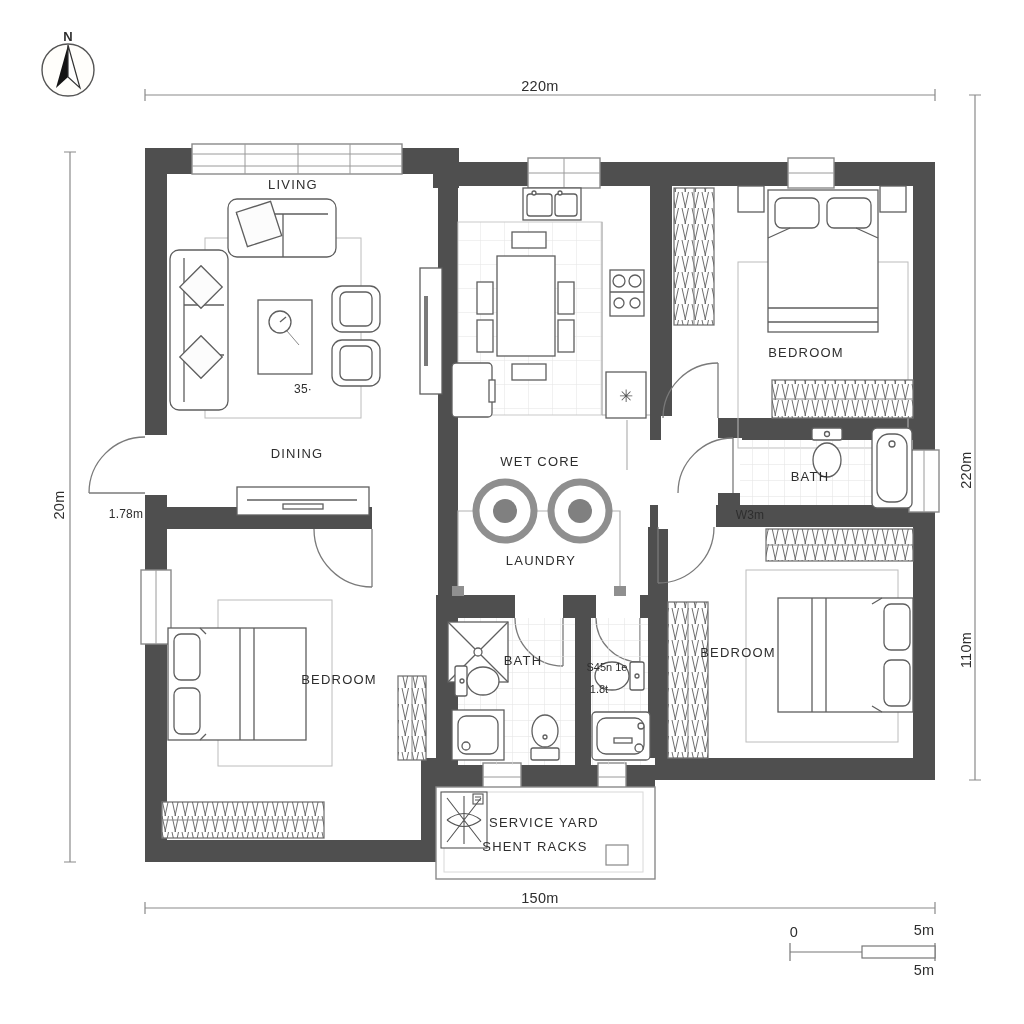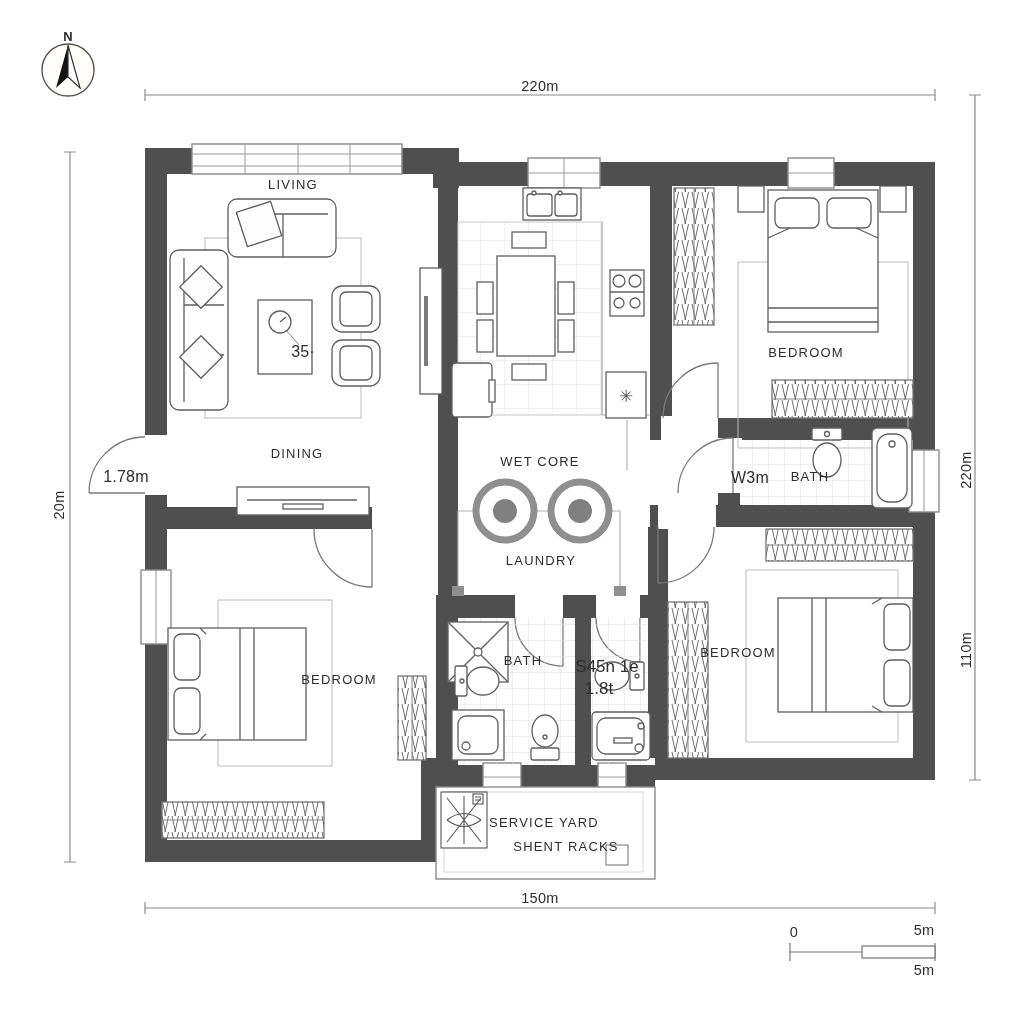--- a/index.html
+++ b/index.html
@@ -1,22 +1,22 @@
 <!DOCTYPE html>
 <html><head>
 <meta charset="utf-8">
 <style>
   html,body{margin:0;padding:0;background:#ffffff;}
   .canvas{position:relative;width:1024px;height:1024px;background:#fff;
           font-family:"Liberation Sans",sans-serif;overflow:hidden;}
   .plan-svg{position:absolute;left:0;top:0;}
   .lbl{position:absolute;transform:translate(-50%,-50%);color:#2e2e2e;
        white-space:nowrap;font-size:13px;letter-spacing:1.2px;}
-  .sm{font-size:16px;letter-spacing:0.2px;}
-  .tiny{font-size:17px;letter-spacing:0;}
+  .sm{font-size:12px;letter-spacing:0.2px;margin-top:37px;}
+  .tiny{font-size:11px;letter-spacing:0;}
   .dim{font-size:14.5px;letter-spacing:0.3px;}
   .vert{transform:translate(-50%,-50%) rotate(-90deg);}
   .north{font-size:13px;font-weight:bold;letter-spacing:0;}
 </style>
 </head>
 <body>
 
 <div class="canvas">
 
 <svg class="plan-svg" width="1024" height="1024" viewBox="0 0 1024 1024">
@@ -376,21 +376,21 @@
 <div class="lbl" style="left:293px;top:184px">LIVING</div>
 <div class="lbl" style="left:297px;top:453px">DINING</div>
 <div class="lbl" style="left:540px;top:461px">WET CORE</div>
 <div class="lbl" style="left:541px;top:560px">LAUNDRY</div>
 <div class="lbl" style="left:806px;top:352px">BEDROOM</div>
 <div class="lbl" style="left:810px;top:476px">BATH</div>
 <div class="lbl" style="left:339px;top:679px">BEDROOM</div>
 <div class="lbl" style="left:523px;top:660px">BATH</div>
 <div class="lbl" style="left:738px;top:652px">BEDROOM</div>
 <div class="lbl" style="left:544px;top:822px">SERVICE YARD</div>
-<div class="lbl" style="left:566px;top:846px">SHENT RACKS</div>
+<div class="lbl" style="left:535px;top:846px">SHENT RACKS</div>
 
 <div class="lbl sm" style="left:126px;top:477px">1.78m</div>
 <div class="lbl sm" style="left:750px;top:478px">W3m</div>
 <div class="lbl sm" style="left:303px;top:352px">35·</div>
 <div class="lbl tiny" style="left:607px;top:667px">S45n 1e</div>
 <div class="lbl tiny" style="left:599px;top:689px">1.8t</div>
 
 <div class="lbl dim" style="left:794px;top:932px">0</div>
 <div class="lbl dim" style="left:924px;top:930px">5m</div>
 <div class="lbl dim" style="left:924px;top:970px">5m</div>

